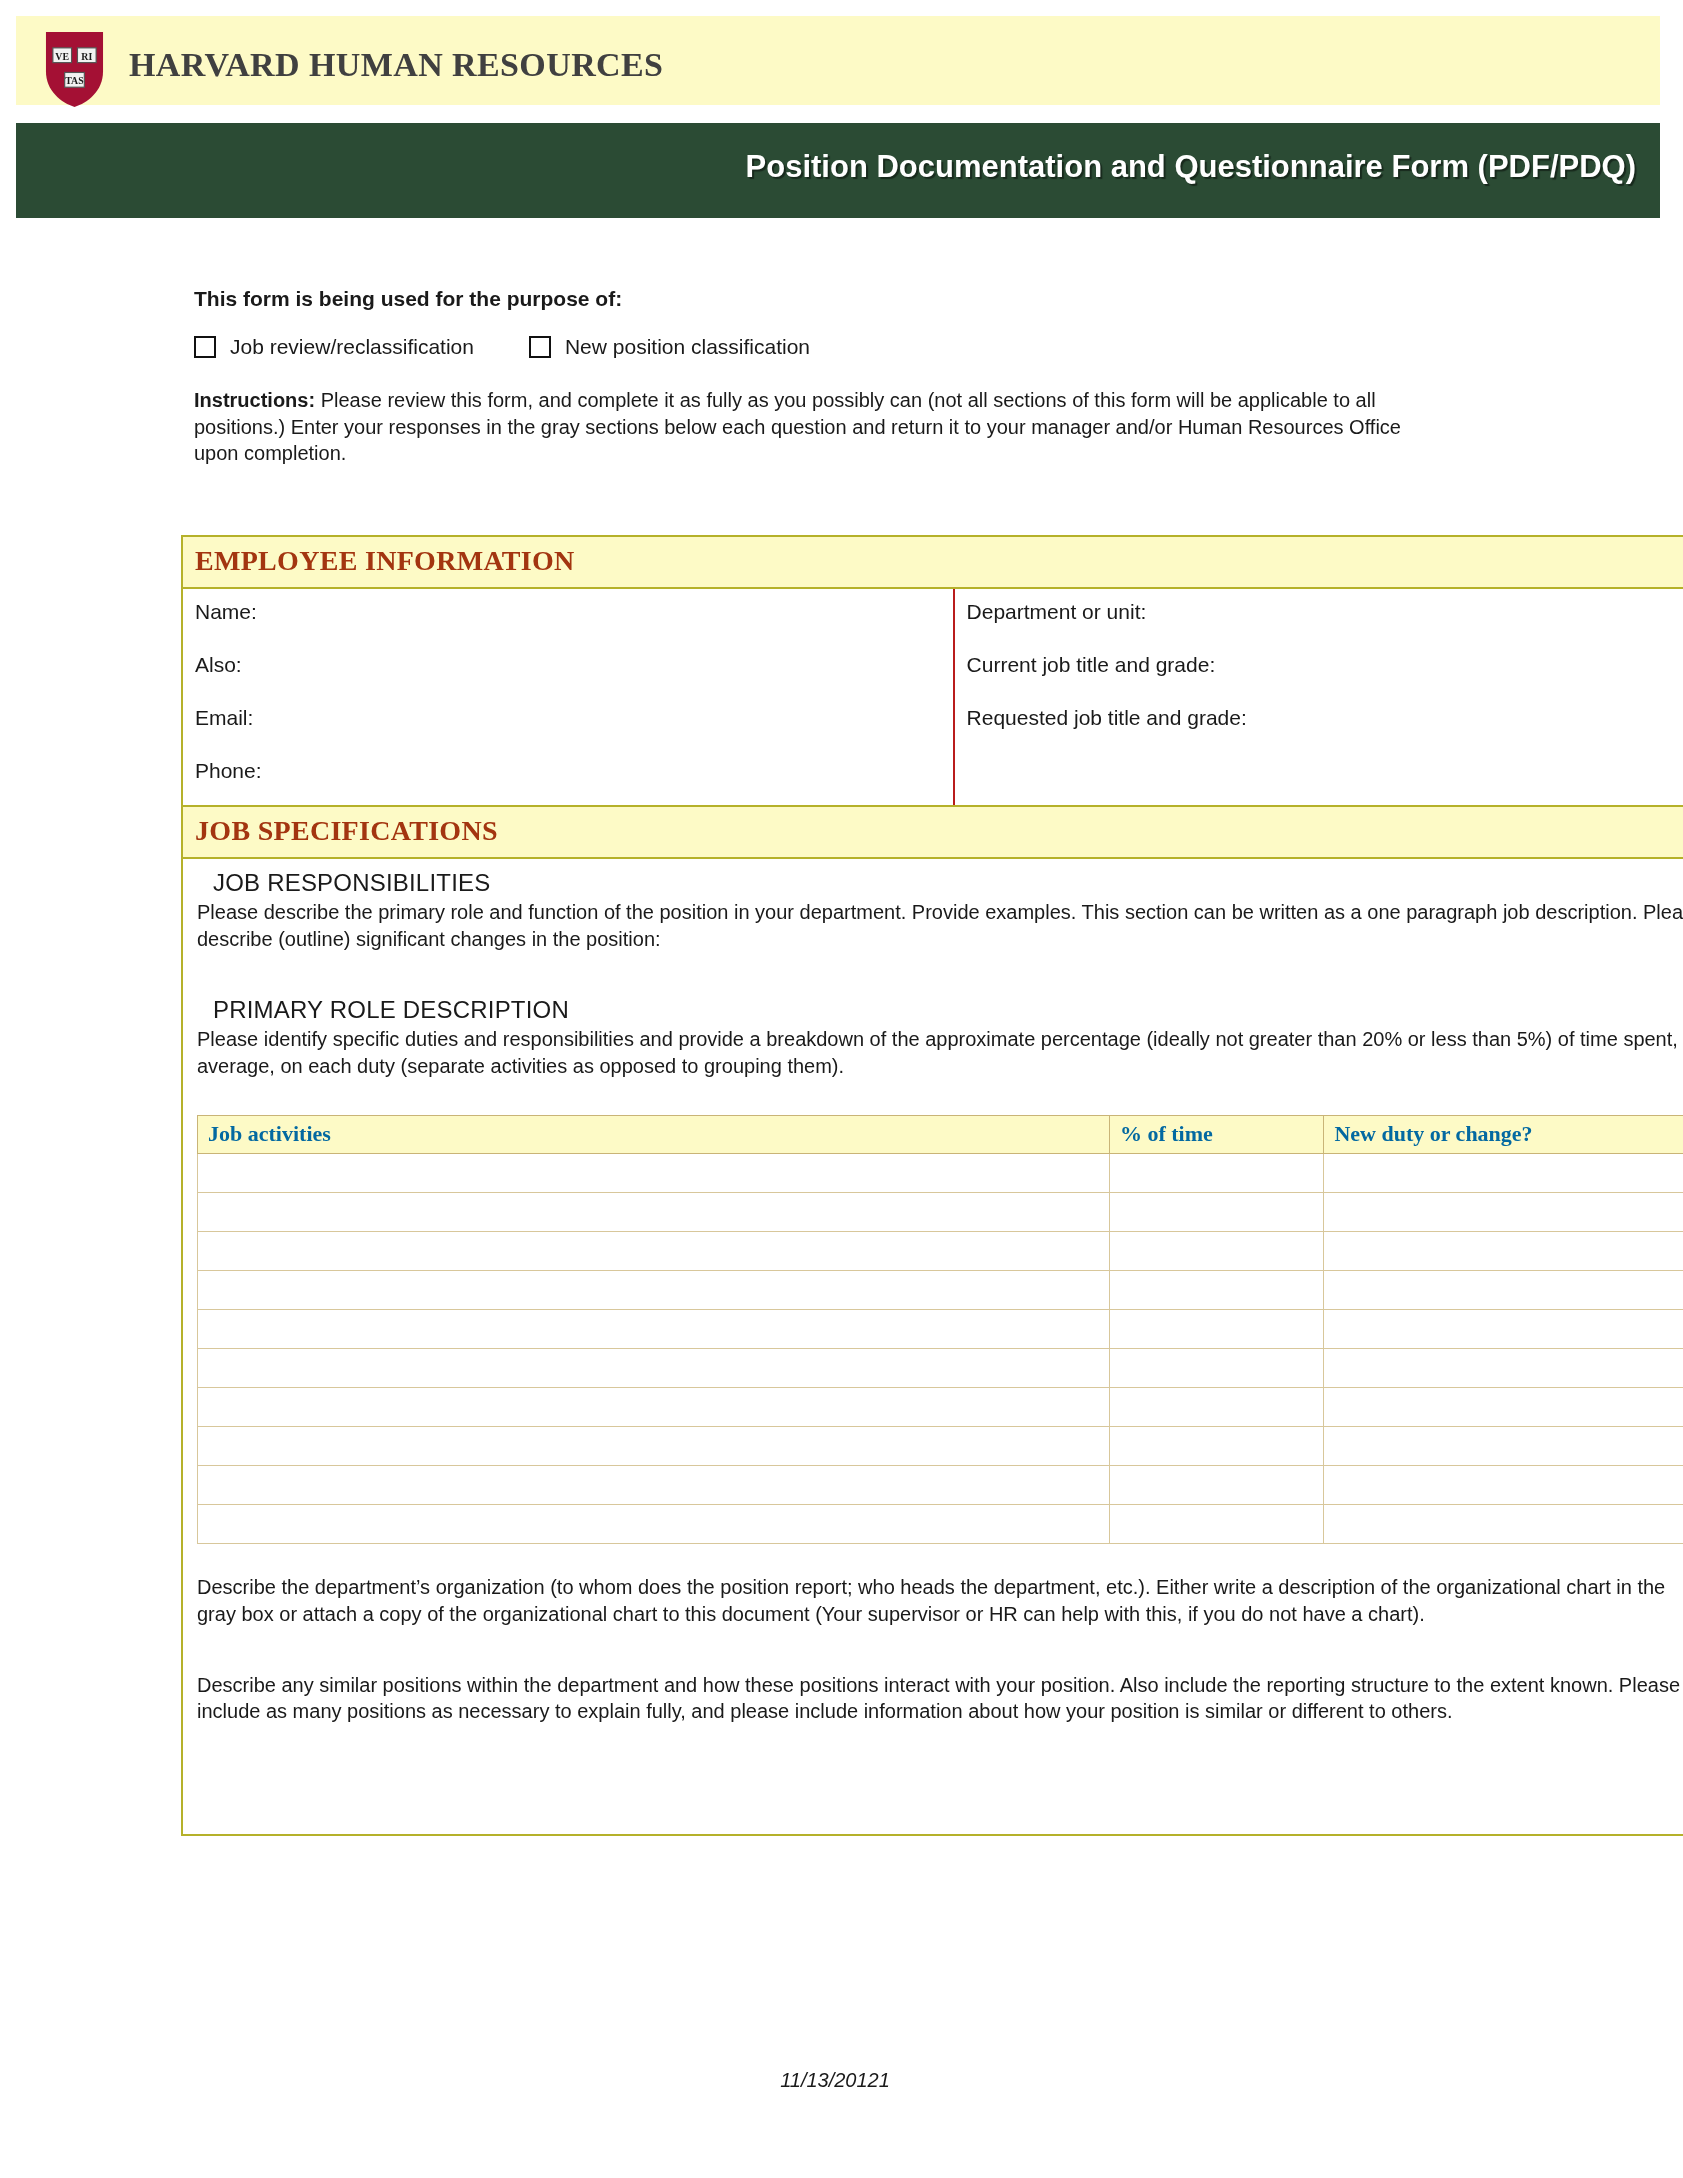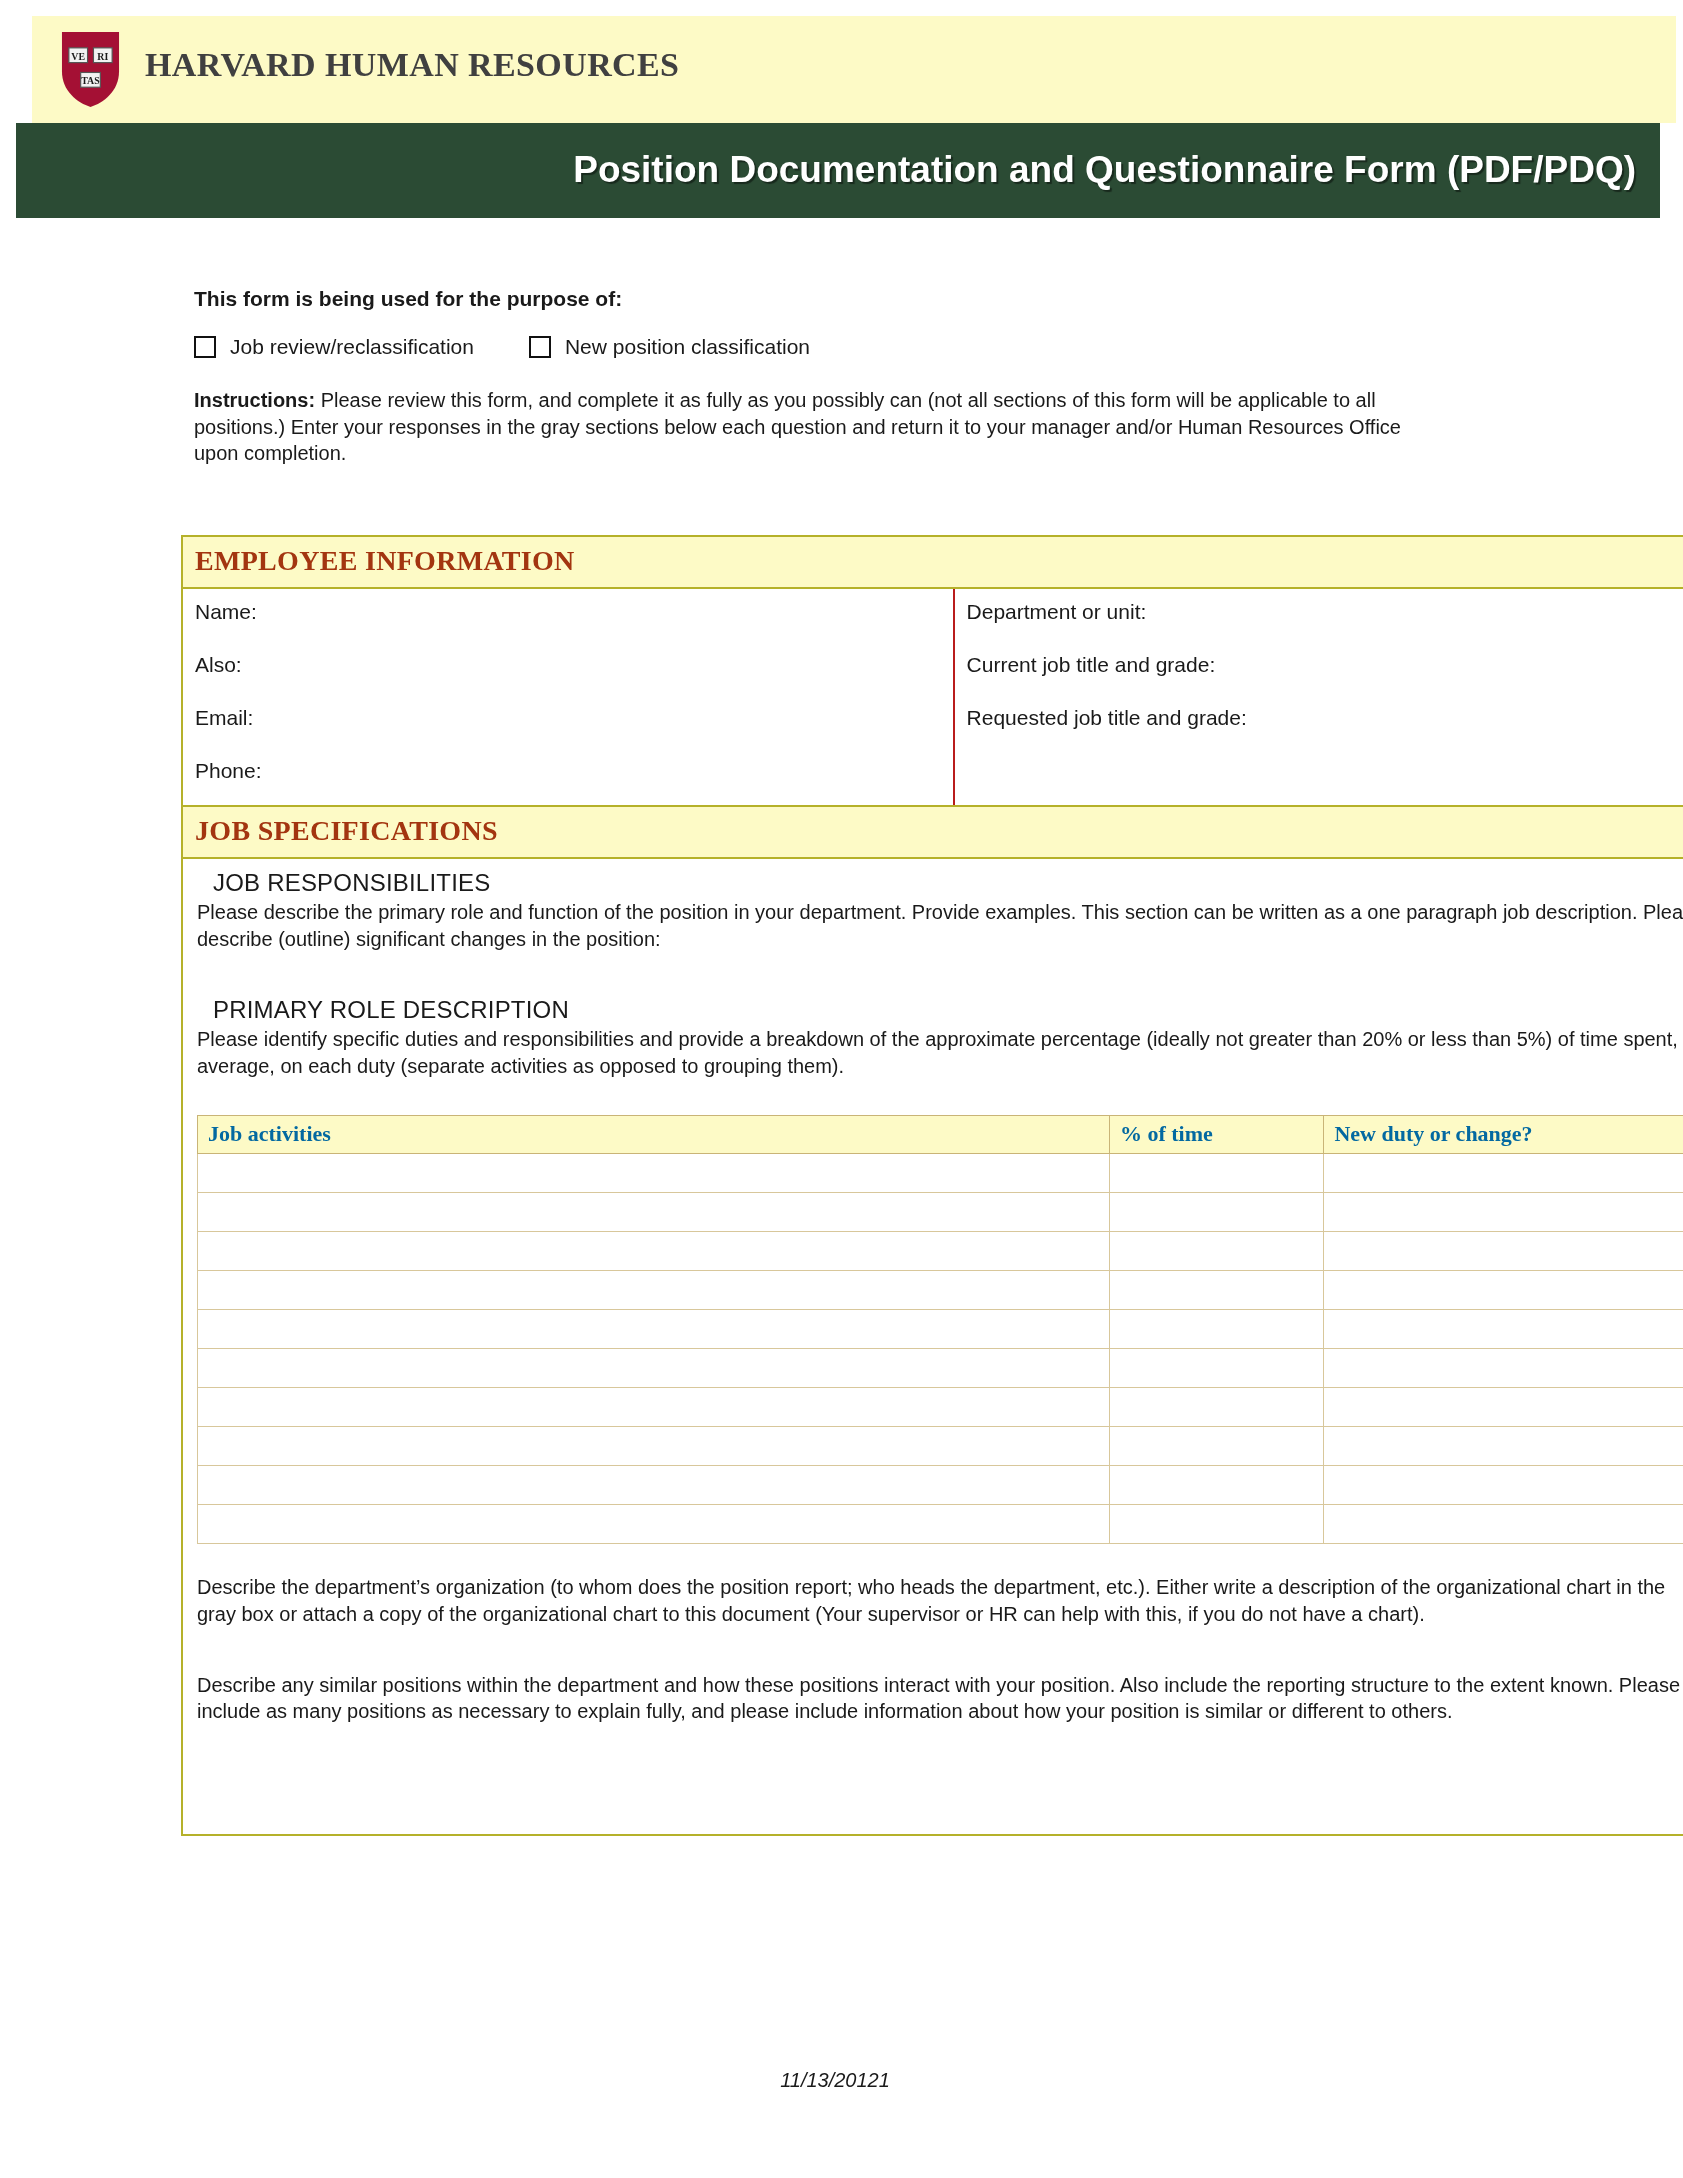--- a/index.html
+++ b/index.html
@@ -15,23 +15,22 @@
     color: #1a1a1a;
     overflow: hidden;
   }
 
   
   .logo-band {
     position: absolute;
     left: 16px;
     top: 16px;
     width: 1644px;
-    height: 107px;
+    height: 89px;
     background: #fdfac6;
-    margin-left: 16px;
   }
   .shield {
     position: absolute;
     left: 28px;
     top: 14px;
     width: 61px;
     height: 79px;
   }
   .org-title {
     position: absolute;
@@ -50,21 +49,21 @@
     top: 123px;
     width: 1644px;
     height: 95px;
     background: #2b4b34;
   }
   .green-band .form-title {
     position: absolute;
     right: 24px;
     top: 26px;
     color: #ffffff;
-    font-size: 37px;
+    font-size: 31px;
     font-weight: bold;
     white-space: nowrap;
     text-shadow: 2px 2px 1px rgba(0,0,0,0.45);
   }
 
   
   .intro {
     position: absolute;
     left: 194px;
     top: 287px;

